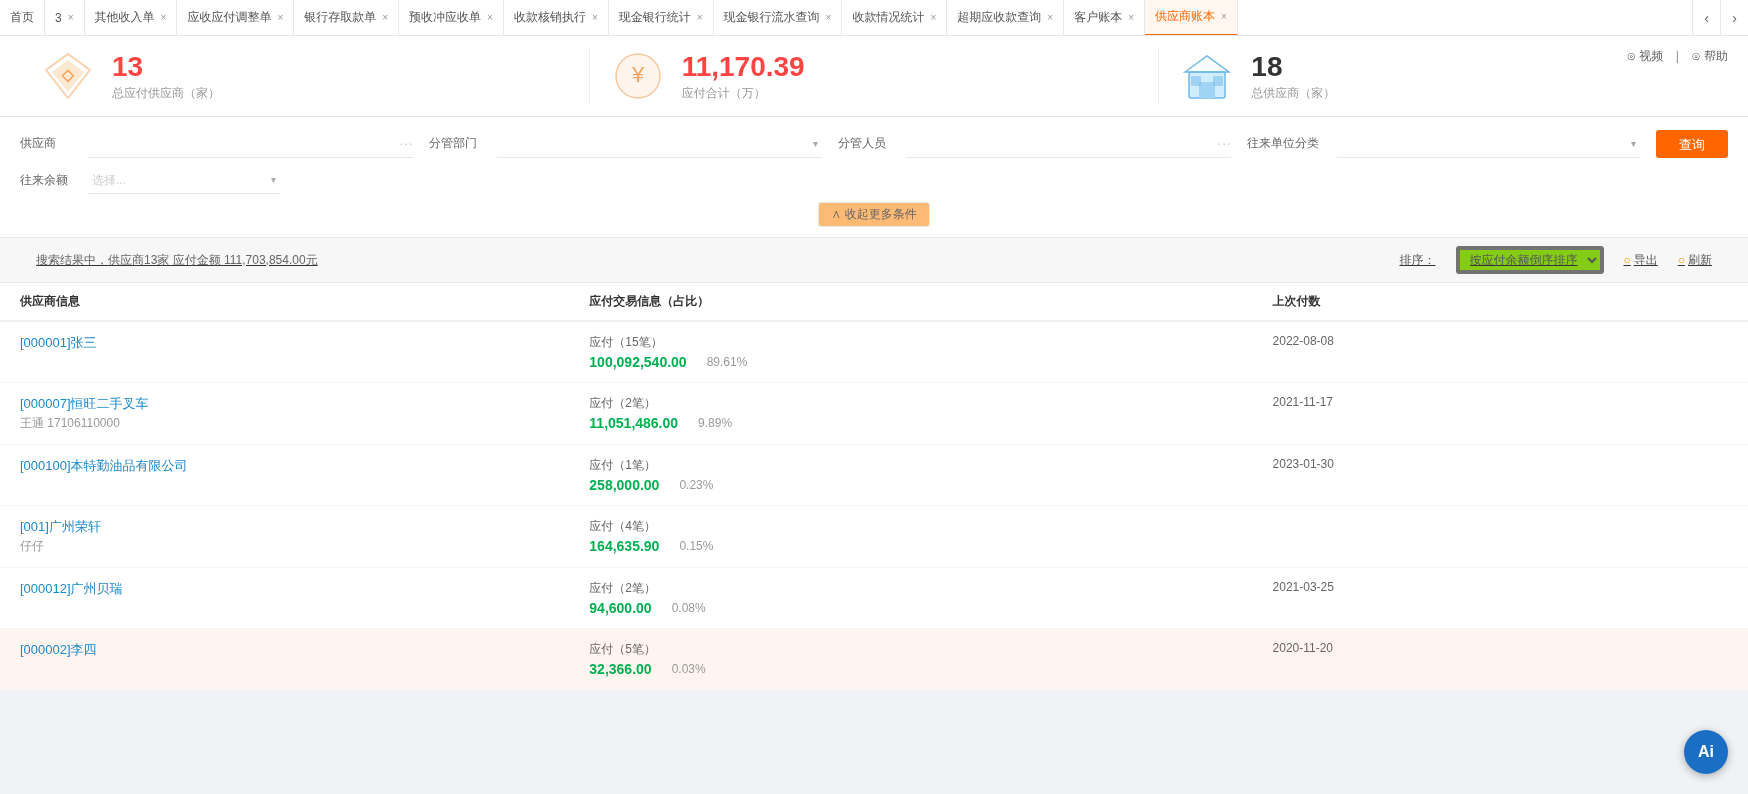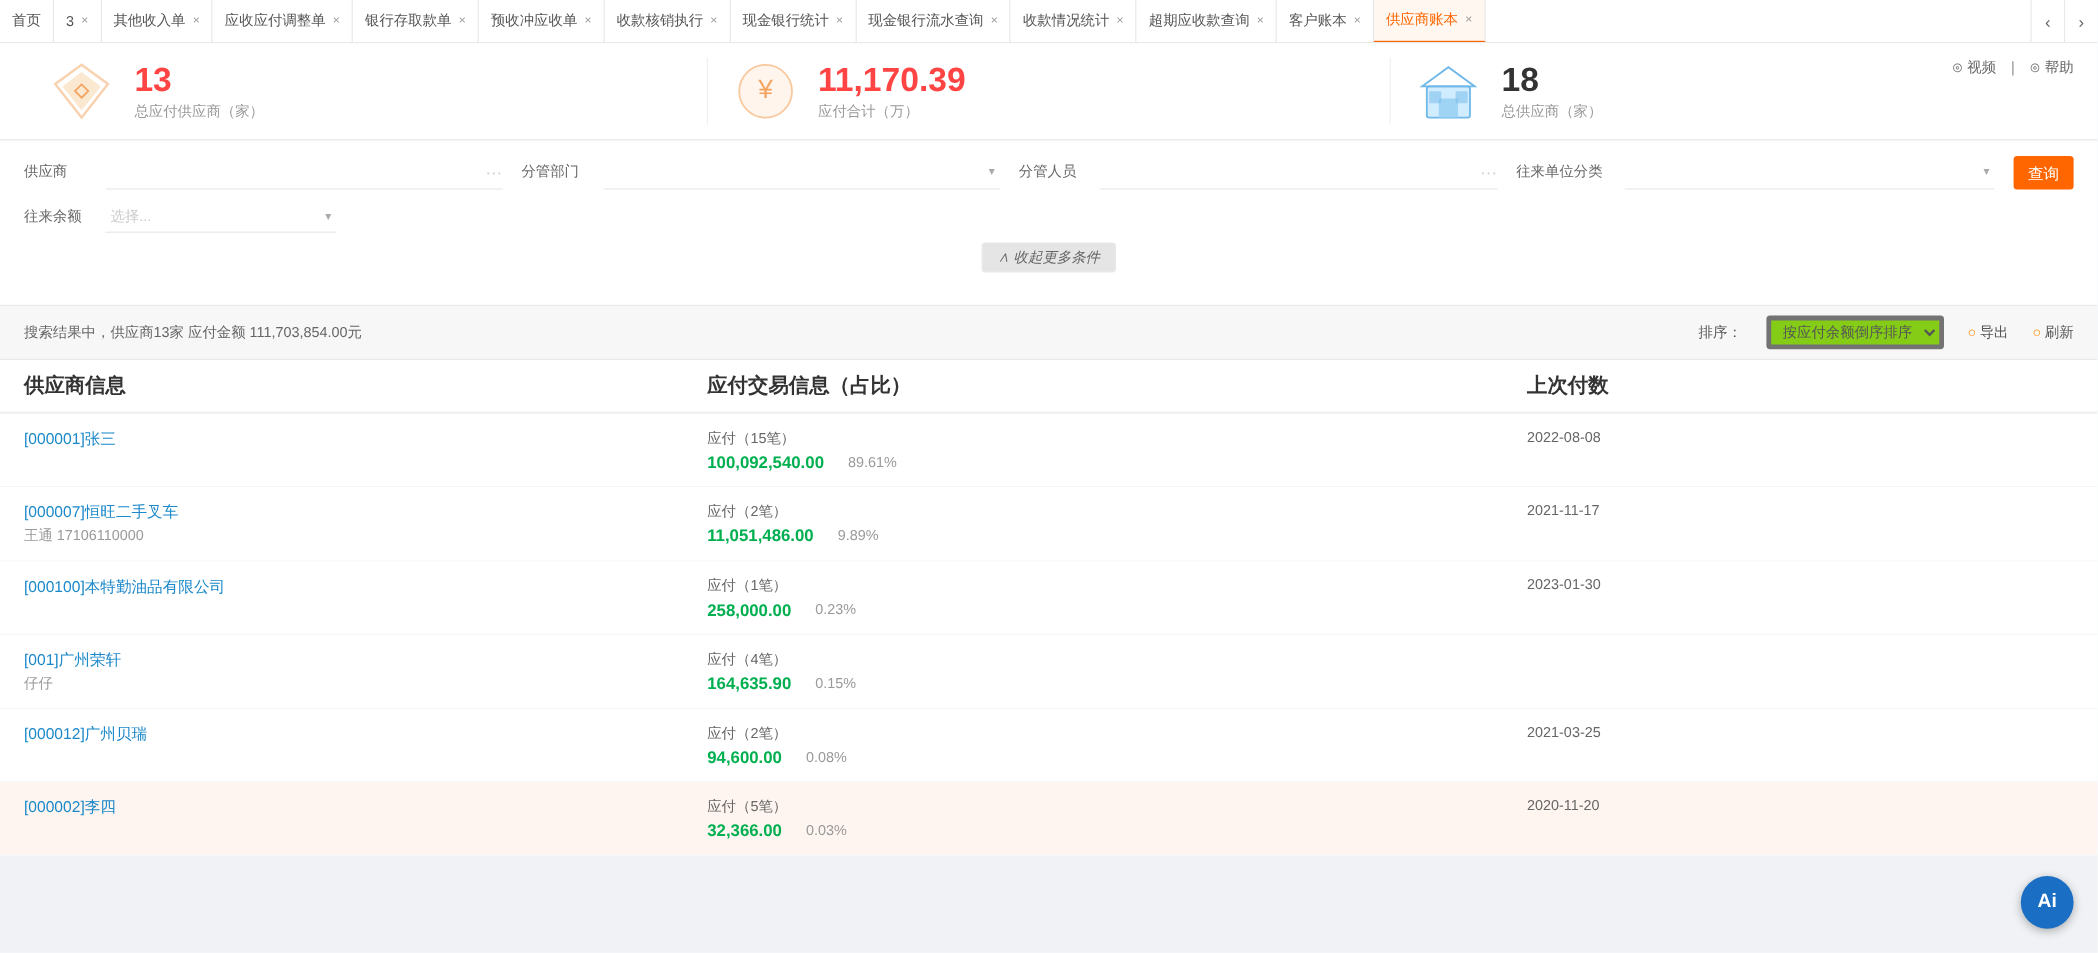--- a/index.html
+++ b/index.html
@@ -181,50 +181,50 @@
       position: absolute;
       right: 4px;
       color: #aaa;
       font-size: 10px;
       pointer-events: none;
     }
     .query-btn {
       background: #ff6600;
       color: #fff;
       border: none;
-      padding: 6px 12px;
+      padding: 6px 23px;
       border-radius: 3px;
       cursor: pointer;
       font-size: 13px;
       height: 28px;
     }
     .collapse-btn {
       display: flex;
       align-items: center;
       justify-content: center;
       color: #666;
       cursor: pointer;
       font-size: 12px;
-      background: #e5e5e5;
+      background: #fdba74;
       border: 1px solid #e8e8e8;
       border-radius: 3px;
       padding: 3px 12px;
-      margin: 4px auto 17px;
+      margin: 4px auto 0;
       width: fit-content;
-      font-style: italic;
     }
 
     
     .result-bar {
       background: #f7f7f7;
-      padding: 8px 20px;
+      padding: 8px 36px;
       display: flex;
       align-items: center;
       justify-content: space-between;
       border-bottom: 1px solid #e8e8e8;
+      text-decoration: underline;
     }
     .result-summary {
       font-size: 12px;
       color: #666;
     }
     .result-actions {
       display: flex;
       align-items: center;
       gap: 20px;
       font-size: 12px;
@@ -250,21 +250,21 @@
     
     .data-table {
       background: #fff;
       margin: 0;
     }
     .table-header {
       display: flex;
       background: #fff;
       padding: 10px 20px;
       border-bottom: 2px solid #f0f0f0;
-      font-size: 17px;
+      font-size: 12px;
       font-weight: bold;
       color: #333;
     }
     .col-supplier { flex: 2.5; }
     .col-transaction { flex: 3; }
     .col-lastpay { flex: 2; }
 
     .table-row {
       display: flex;
       padding: 12px 20px;

